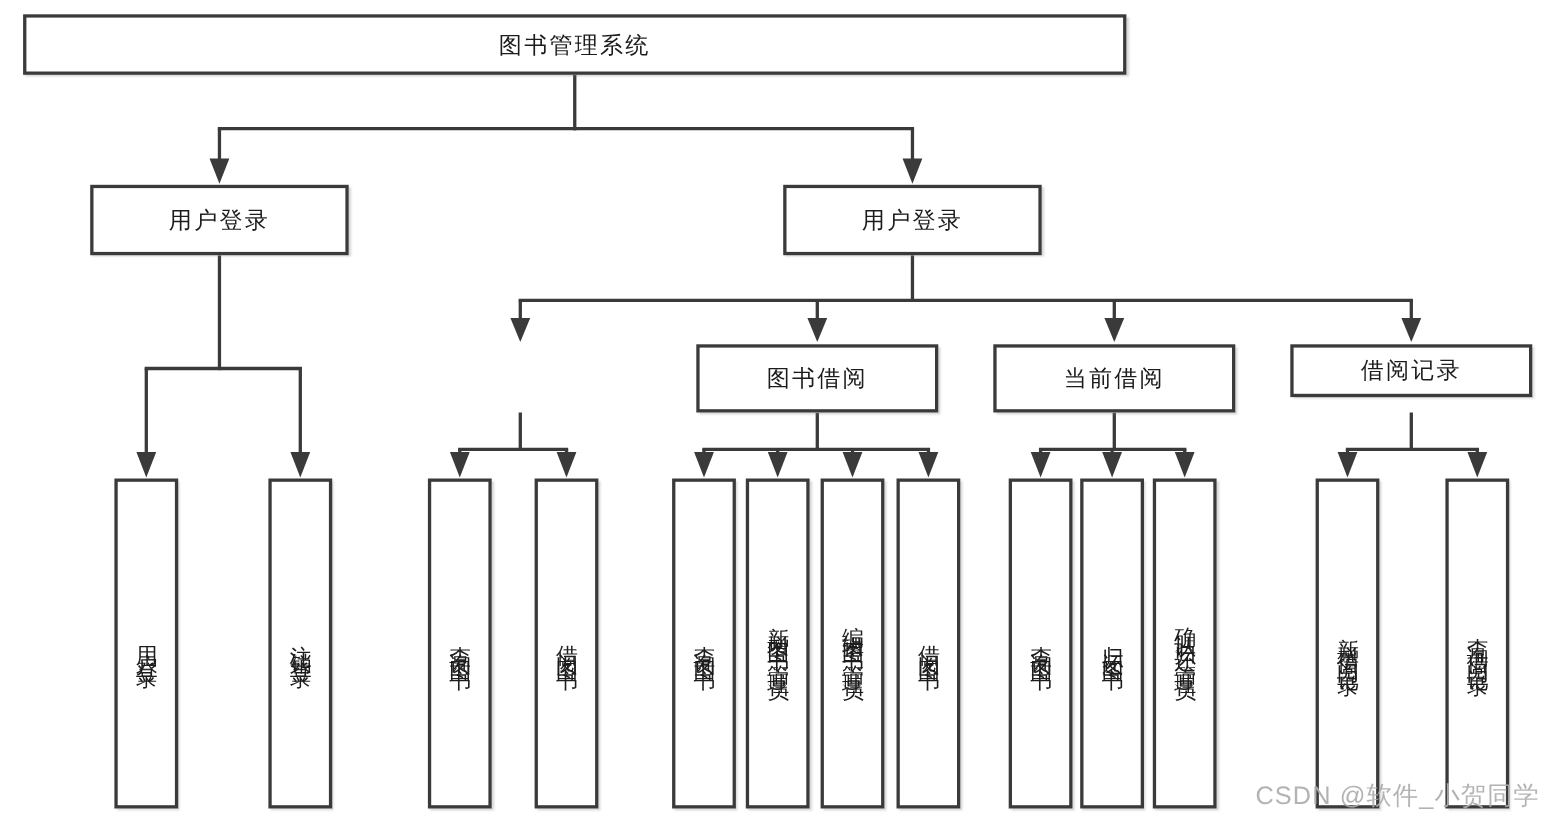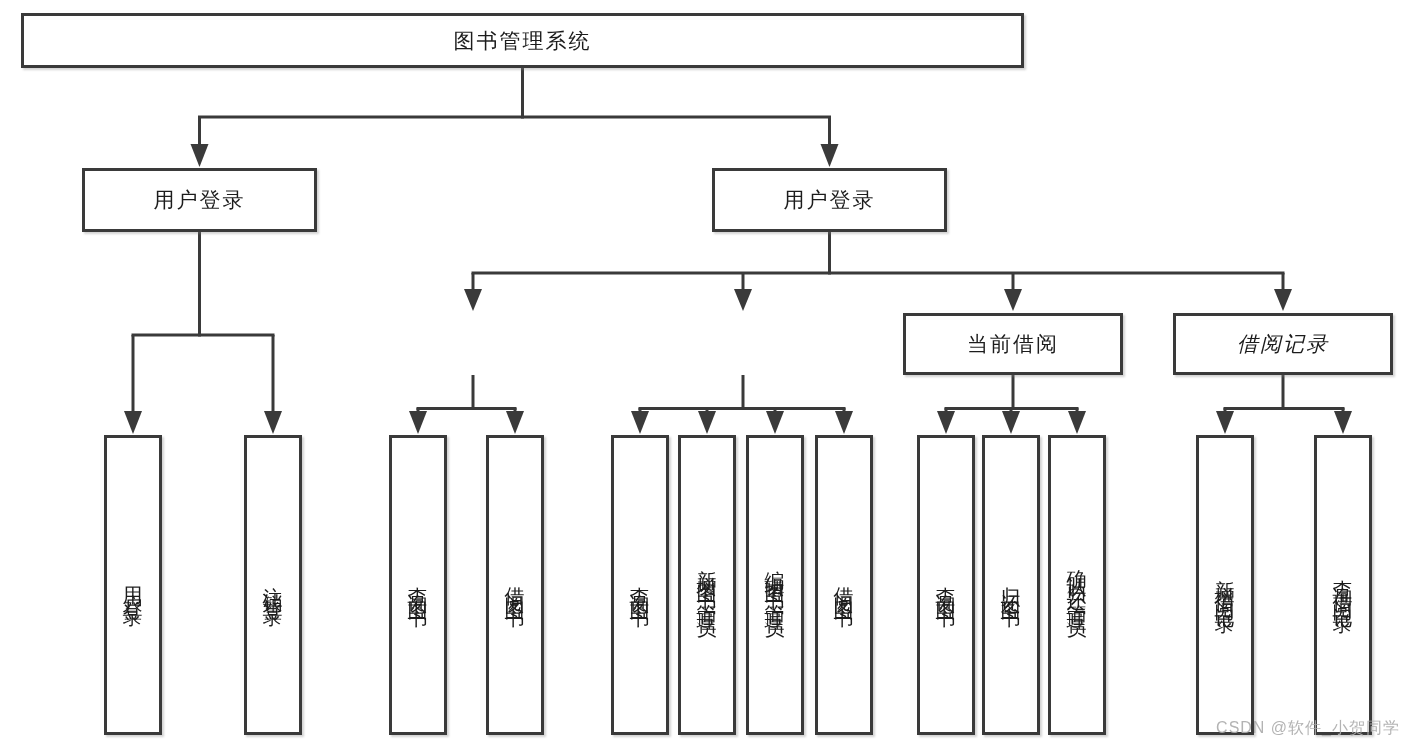--- a/index.html
+++ b/index.html
@@ -51,21 +51,21 @@
     font-size: 20px;
     line-height: 1;
     letter-spacing: 7px;
     white-space: nowrap;
     text-align: center;
   }
   #watermark {
     position: absolute;
     right: 5px;
     bottom: 8px;
-    font-size: 16px;
+    font-size: 23px;
     color: rgba(172,172,172,0.92);
     letter-spacing: 1px;
     z-index: 6;
     pointer-events: none;
   }
   line, polyline { stroke: var(--line); stroke-width: 3; fill: none; }
   polygon { fill: var(--line); stroke: none; }
 </style>
 </head>
 <body>
@@ -138,24 +138,27 @@
     <span>图书管理系统</span>
   </div>
 
   <div class="hbox" style="left:82px; top:168px; width:235px; height:64px;">
     <span>用户登录</span>
   </div>
   <div class="hbox" style="left:712px; top:168px; width:235px; height:64px;">
     <span>用户登录</span>
   </div>
 
+  <div class="hbox" style="left:633px; top:313px; width:220px; height:62px;">
+    <span>图书借阅</span>
+  </div>
   <div class="hbox" style="left:903px; top:313px; width:220px; height:62px;">
     <span>当前借阅</span>
   </div>
-  <div class="hbox" style="left:1173px; top:313px; width:220px; height:62px;font-style:italic;">
+  <div class="hbox" style="left:1173px; top:313px; width:220px; height:48px;">
     <span>借阅记录</span>
   </div>
 
   <div class="leaf" style="left:104px;">
     <span class="vtext">用户登录</span>
   </div>
   <div class="leaf" style="left:244px;">
     <span class="vtext">注销登录</span>
   </div>
 

